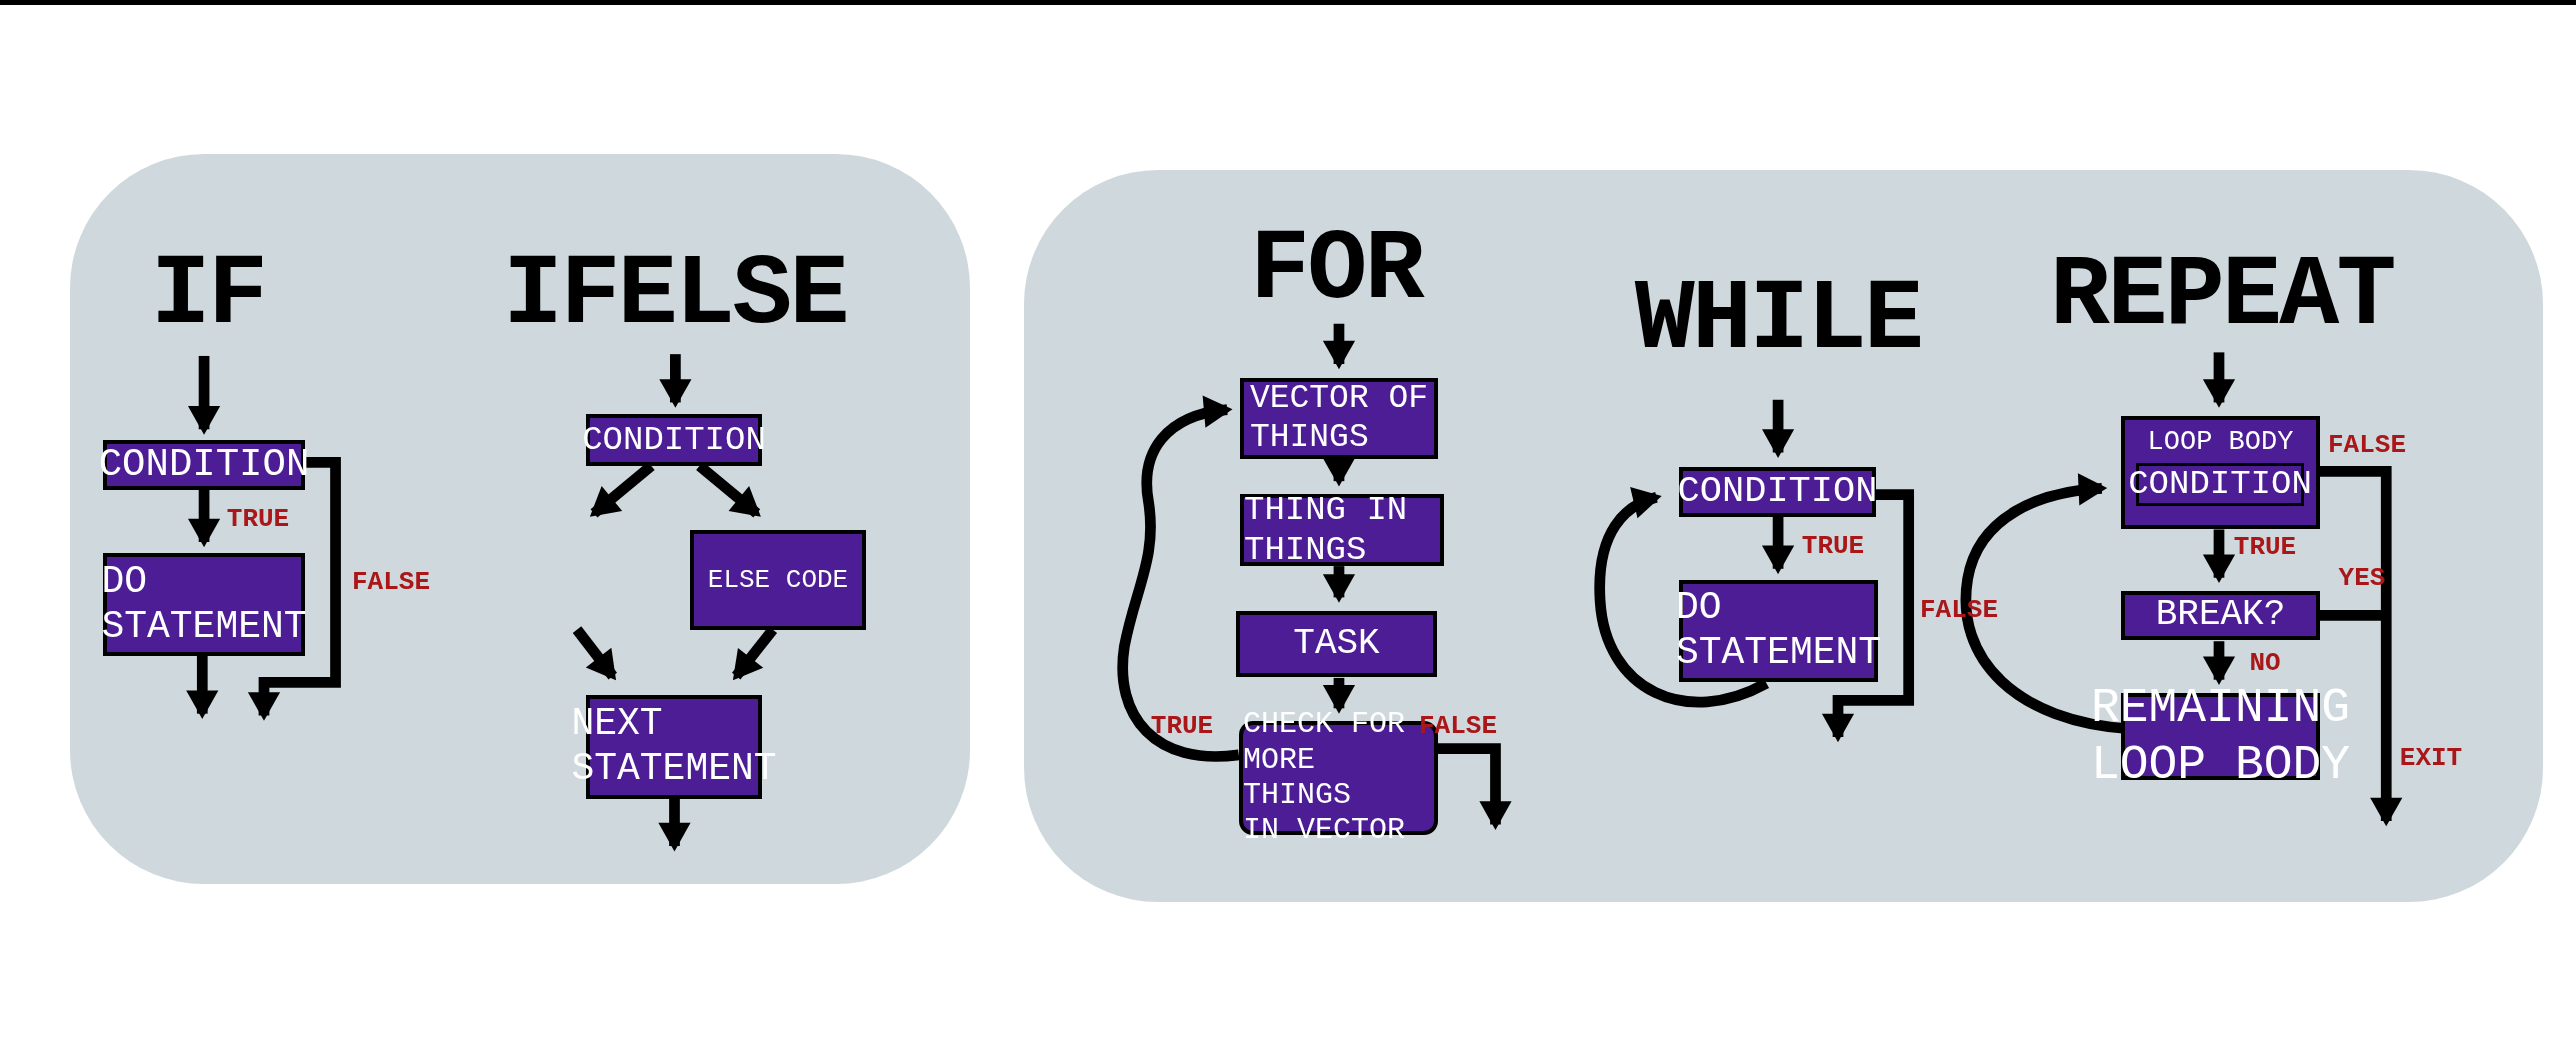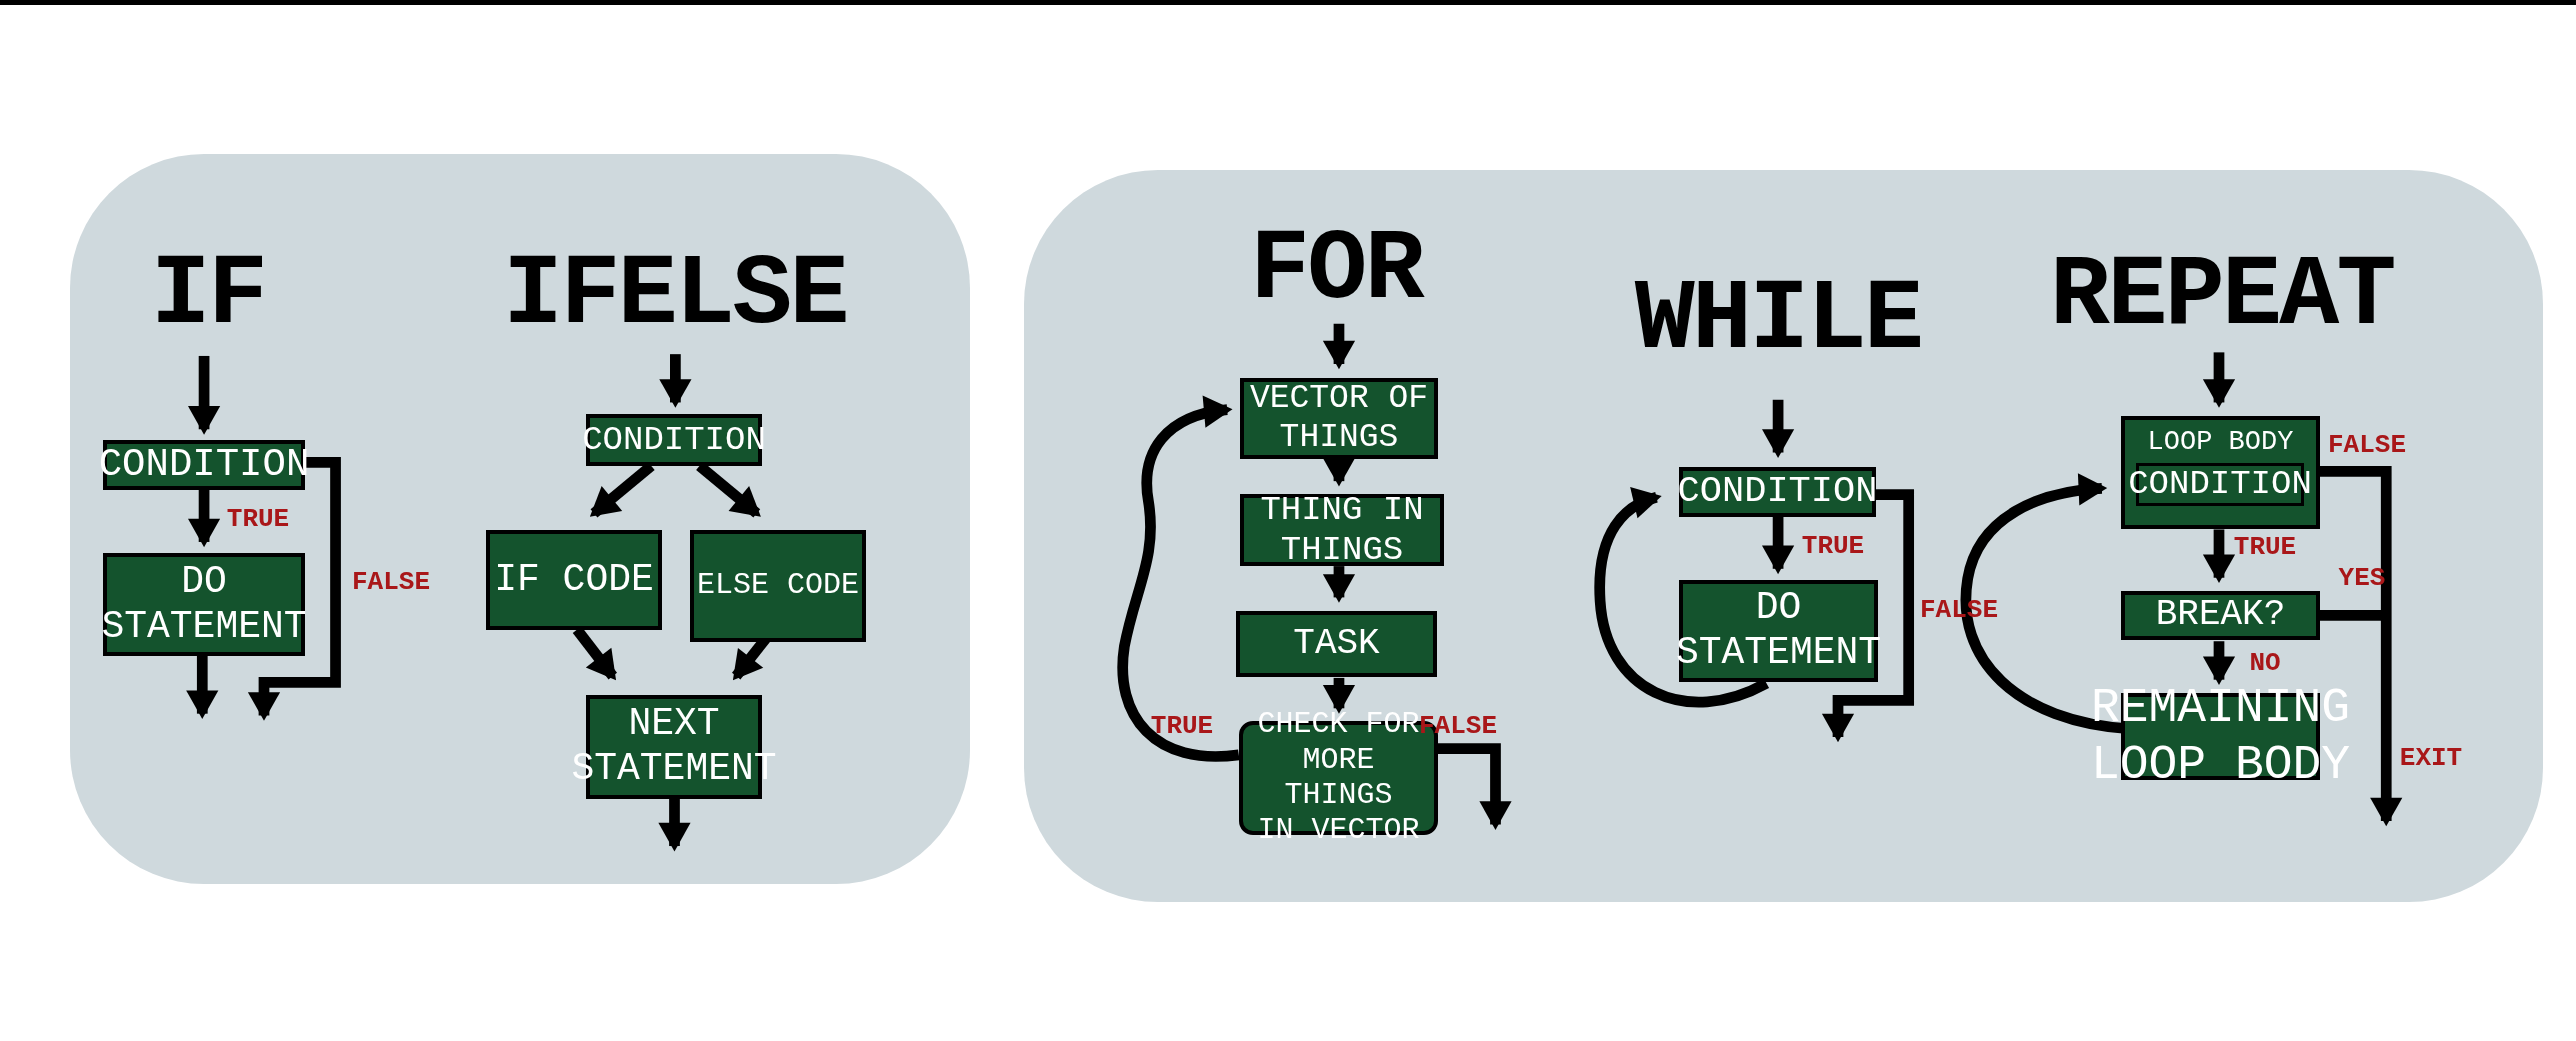--- a/index.html
+++ b/index.html
@@ -2,22 +2,22 @@
 <html style="font-size:14.3px"><head>
 <meta charset="utf-8">
 <style>
   html,body{margin:0;padding:0;background:#ffffff;}
   #canvas{position:relative;width:2576px;height:1041px;background:#ffffff;overflow:hidden;
           font-family:Liberation Mono, monospace;}
   #topbar{position:absolute;left:0;top:0;width:2576px;height:4.5px;background:#000;}
   .panel{position:absolute;background:#CFD9DD;border-radius:134px;}
   .title{position:absolute;transform:translate(-50%,-50%);font-weight:bold;font-size:100px;
          letter-spacing:-2.7px;color:#000;white-space:nowrap;}
-  .node{position:absolute;box-sizing:border-box;background:#14532d;border:4.5px solid #000;
-        color:#fff;display:flex;align-items:center;justify-content:center;text-align:center;
+  .node{position:absolute;box-sizing:border-box;background:#4c1d95;border:4.5px solid #000;
+        color:#fff;display:flex;align-items:center;justify-content:center;text-align:left;
         white-space:pre-line;line-height:1.18;}
   .rlabel{position:absolute;transform:translate(-50%,-50%);font-weight:bold;font-size:26px;
           color:#A91719;white-space:nowrap;}
   svg.connectors{position:absolute;left:0;top:0;pointer-events:none;}
   svg.connectors path{stroke:#000;stroke-width:12;fill:none;}
 </style>
 </head>
 <body>
 
 <div id="canvas">
@@ -69,22 +69,21 @@
   <div class="title" style="left:675px;top:295px;">IFELSE</div>
   <div class="title" style="left:1336px;top:270px;">FOR</div>
   <div class="title" style="left:1778px;top:320px;">WHILE</div>
   <div class="title" style="left:2222px;top:296px;">REPEAT</div>
 
   <div class="node" style="left:103px;top:440px;width:202px;height:50px;font-size:39px;">CONDITION</div>
   <div class="node" style="left:103px;top:553px;width:202px;height:103px;font-size:38px;">DO
 STATEMENT</div>
 
   <div class="node" style="left:586px;top:414px;width:176px;height:52px;font-size:34px;">CONDITION</div>
-  <div class="node" style="left:486px;top:530px;width:176px;height:100px;font-size:38px;">IF CODE</div>
-  <div class="node" style="left:690px;top:530px;width:176px;height:112px;font-size:30px;">ELSE CODE</div>
+  <div class="node" style="left:690px;top:530px;width:176px;height:100px;font-size:26px;">ELSE CODE</div>
   <div class="node" style="left:586px;top:695px;width:176px;height:104px;font-size:38px;">NEXT
 STATEMENT</div>
 
   <div class="node" style="left:1240px;top:378px;width:198px;height:81px;font-size:33px;">VECTOR OF
 THINGS</div>
   <div class="node" style="left:1240px;top:494px;width:204px;height:72px;font-size:34px;">THING IN THINGS</div>
   <div class="node" style="left:1236px;top:611px;width:201px;height:66px;font-size:36px;">TASK</div>
   <div class="node" style="left:1239px;top:721px;width:199px;height:114px;font-size:30px;border-radius:14px;">CHECK FOR
 MORE THINGS
 IN VECTOR</div>

